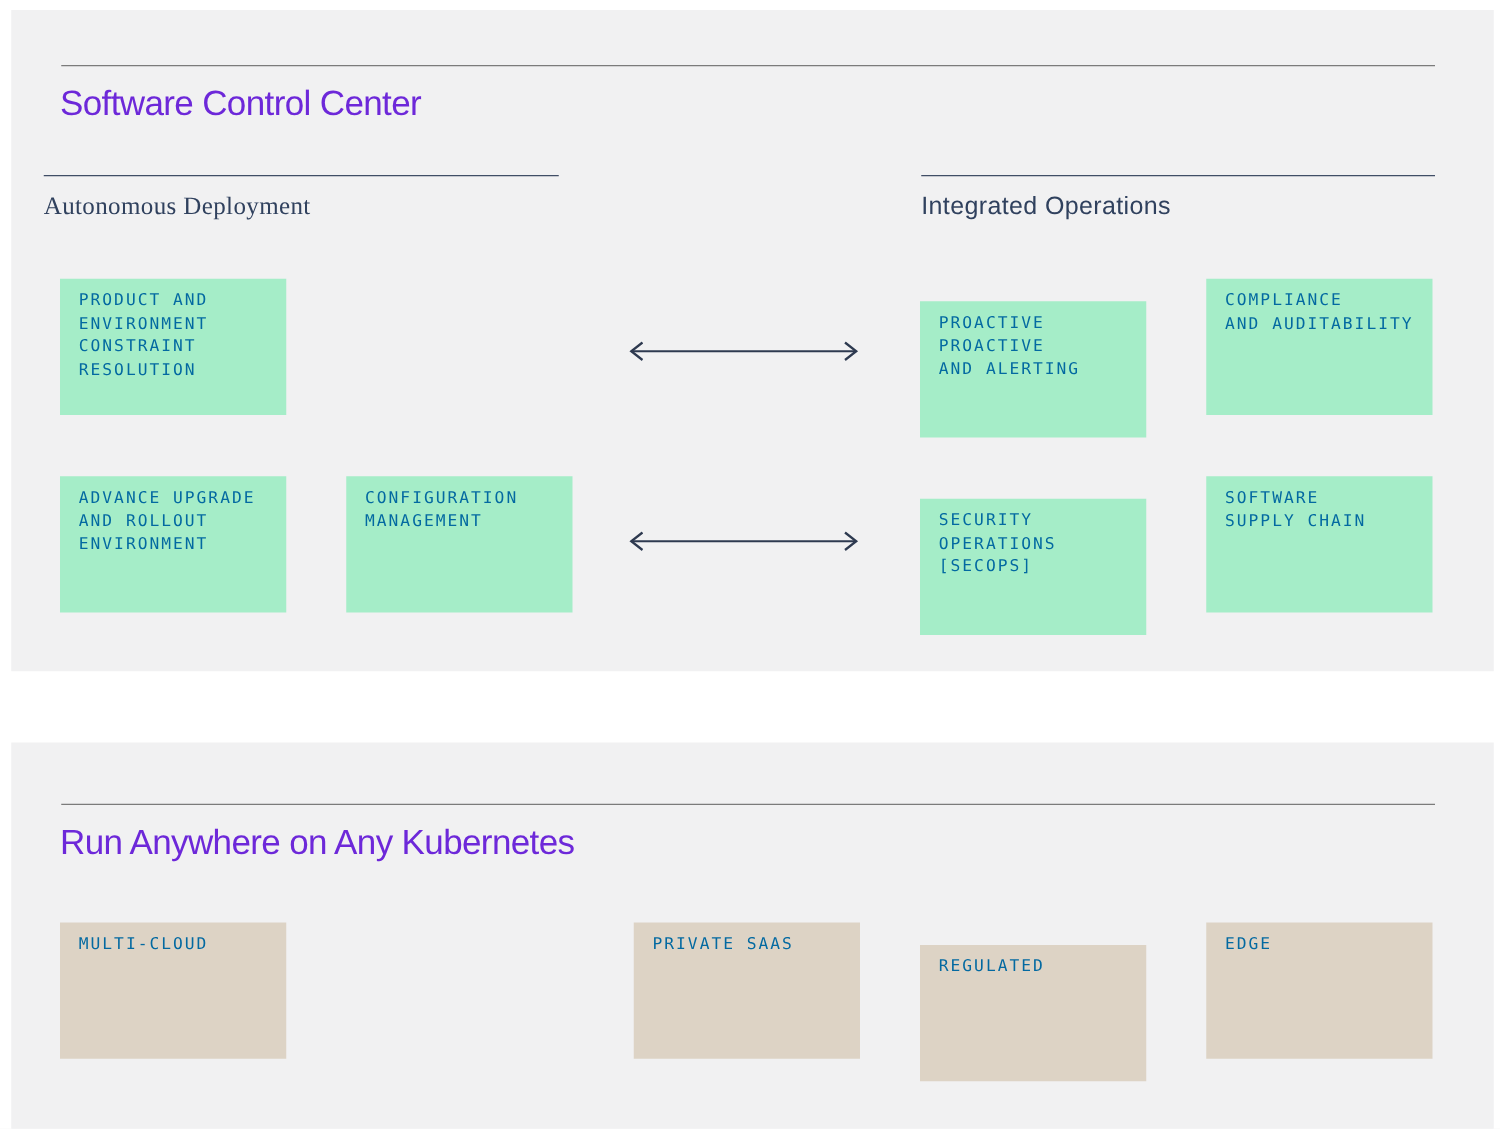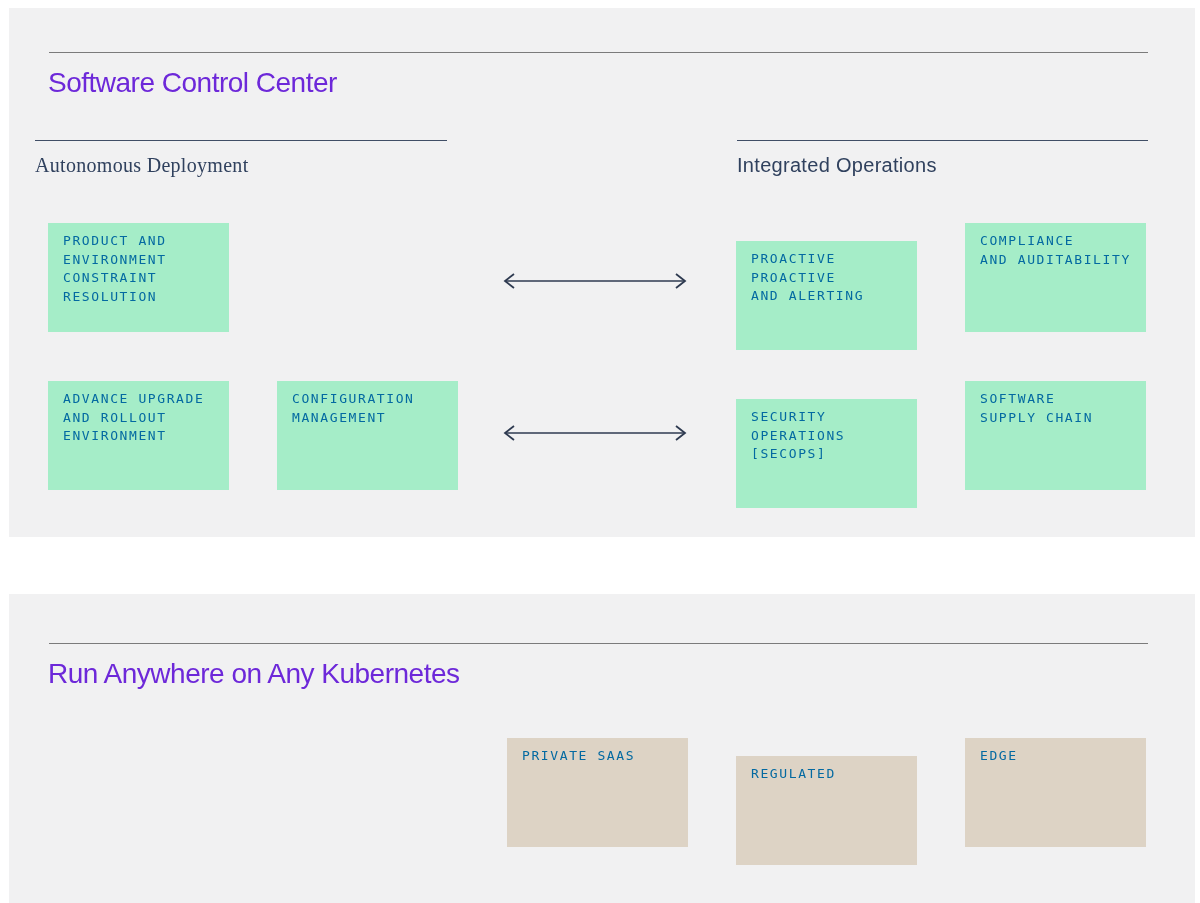--- a/index.html
+++ b/index.html
@@ -114,20 +114,23 @@
   <div class="box green c5 r2">
     <div class="ln">SOFTWARE</div>
     <div class="ln">SUPPLY CHAIN</div>
   </div>
 </section>
 
 <section class="panel" id="panel-2">
   <div class="rule-major"></div>
   <h1 class="panel-title">Run Anywhere on Any Kubernetes</h1>
 
+  <div class="box tan c1 r3">
+    <div class="ln">MULTI-CLOUD</div>
+  </div>
   <div class="box tan c3 r3">
     <div class="ln">PRIVATE SAAS</div>
   </div>
   <div class="box tan c4 r3">
     <div class="ln">REGULATED</div>
   </div>
   <div class="box tan c5 r3">
     <div class="ln">EDGE</div>
   </div>
 </section>

